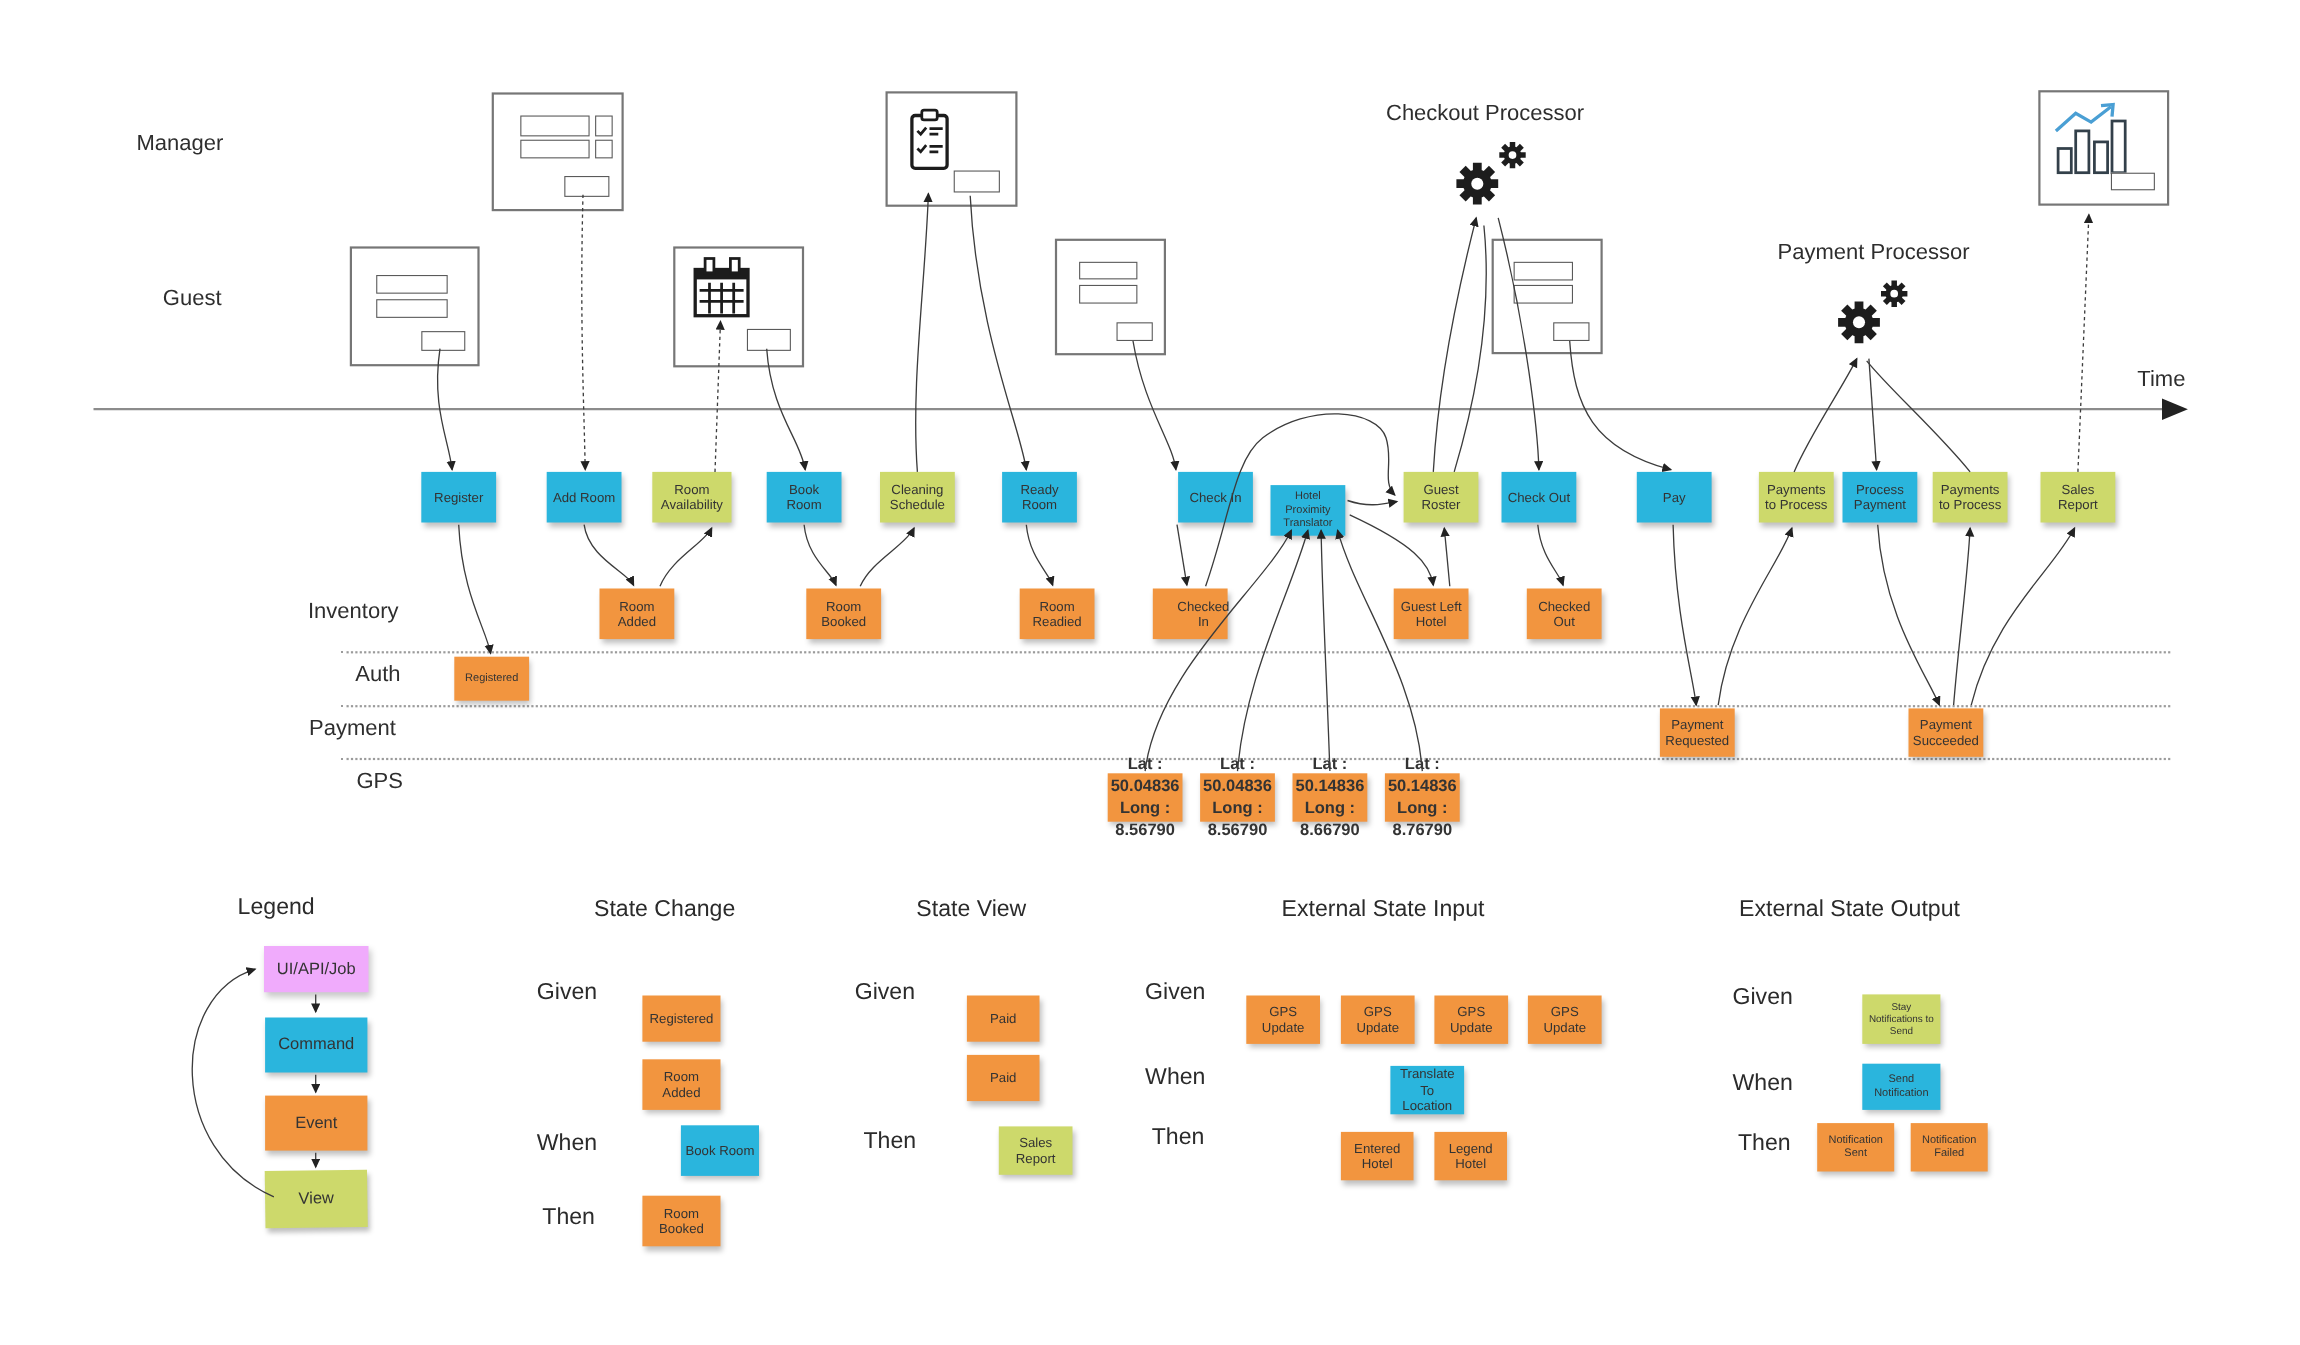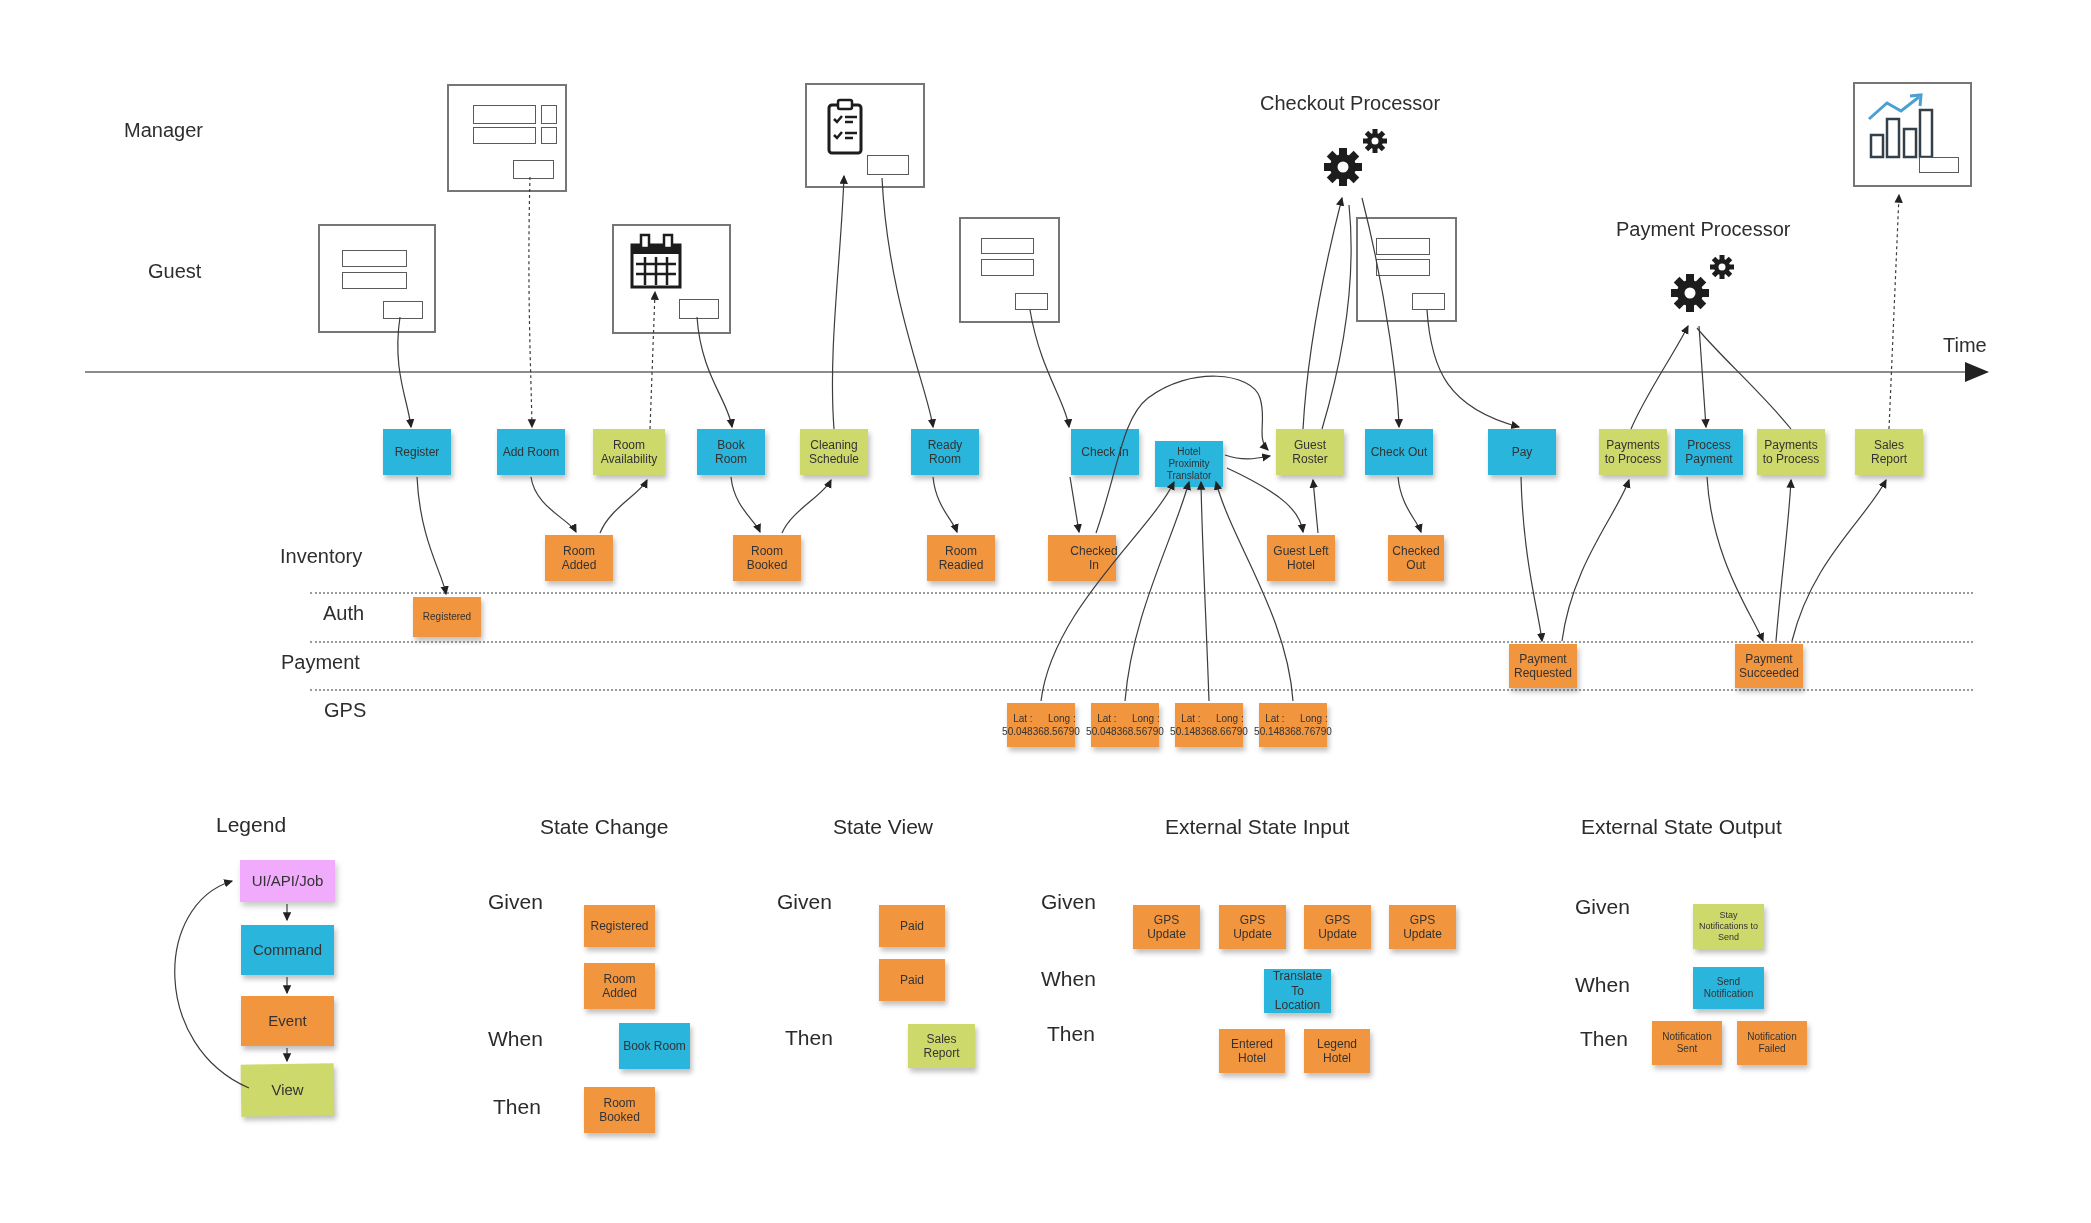--- a/index.html
+++ b/index.html
@@ -12,21 +12,21 @@
   .gwt{position:absolute;font-size:21px;color:#2b2b2b;white-space:nowrap;}
   .note{position:absolute;box-sizing:border-box;display:flex;align-items:center;justify-content:center;
         text-align:center;font-size:12px;line-height:1.2;color:var(--note-text);
         padding:2px 3px;box-shadow:2px 4px 5px rgba(0,0,0,0.25);}
   .cmd{background:var(--command);}
   .evt{background:var(--event);}
   .view{background:var(--view);}
   .plain{background:#f0abfc;box-shadow:2px 4px 6px rgba(0,0,0,0.22);}
   .small{font-size:10px;}
   .tiny{font-size:9px;}
-  .gpsnote{font-size:10px;line-height:1.35;}
+  .gpsnote{flex-direction:column;font-size:15px;line-height:1.35;font-weight:bold;}
   .legend-note{font-size:15px;}
   .wf{position:absolute;box-sizing:border-box;border:2px solid #767676;background:#fff;}
   .fld,.btn{position:absolute;box-sizing:border-box;border:1.5px solid #5a5a5a;background:#fff;}
   .laneline{position:absolute;left:310px;width:1663px;height:0;border-top:2px dotted #9b9b9b;}
   svg.overlay{position:absolute;left:0;top:0;pointer-events:none;}
 </style>
 </head>
 <body>
 
 <div class="canvas" style="--command: #2ab5dd; --event: #f2953f; --view: #cdd96b; --note-text: #333333;">
@@ -197,21 +197,21 @@
   <div class="note view" style="left:1599px;top:429px;width:68px;height:46px;">Payments to Process</div>
   <div class="note cmd" style="left:1675px;top:429px;width:68px;height:46px;">Process Payment</div>
   <div class="note view" style="left:1757px;top:429px;width:68px;height:46px;">Payments to Process</div>
   <div class="note view" style="left:1855px;top:429px;width:68px;height:46px;">Sales Report</div>
 
   <div class="note evt" style="left:545px;top:535px;width:68px;height:46px;">Room Added</div>
   <div class="note evt" style="left:733px;top:535px;width:68px;height:46px;">Room Booked</div>
   <div class="note evt" style="left:927px;top:535px;width:68px;height:46px;">Room Readied</div>
   <div class="note evt" style="left:1048px;top:535px;width:68px;height:46px;padding-left:27px;">Checked In</div>
   <div class="note evt" style="left:1267px;top:535px;width:68px;height:46px;">Guest Left Hotel</div>
-  <div class="note evt" style="left:1388px;top:535px;width:56px;height:46px;">Checked Out</div>
+  <div class="note evt" style="left:1388px;top:535px;width:68px;height:46px;">Checked Out</div>
 
   <div class="note evt small" style="left:413px;top:597px;width:68px;height:40px;">Registered</div>
 
   <div class="note evt" style="left:1509px;top:644px;width:68px;height:44px;">Payment Requested</div>
   <div class="note evt" style="left:1735px;top:644px;width:68px;height:44px;">Payment Succeeded</div>
 
   <div class="note evt gpsnote" style="left:1007px;top:703px;width:68px;height:44px;">
     <span>Lat : 50.04836</span>
     <span>Long : 8.56790</span>
   </div>

